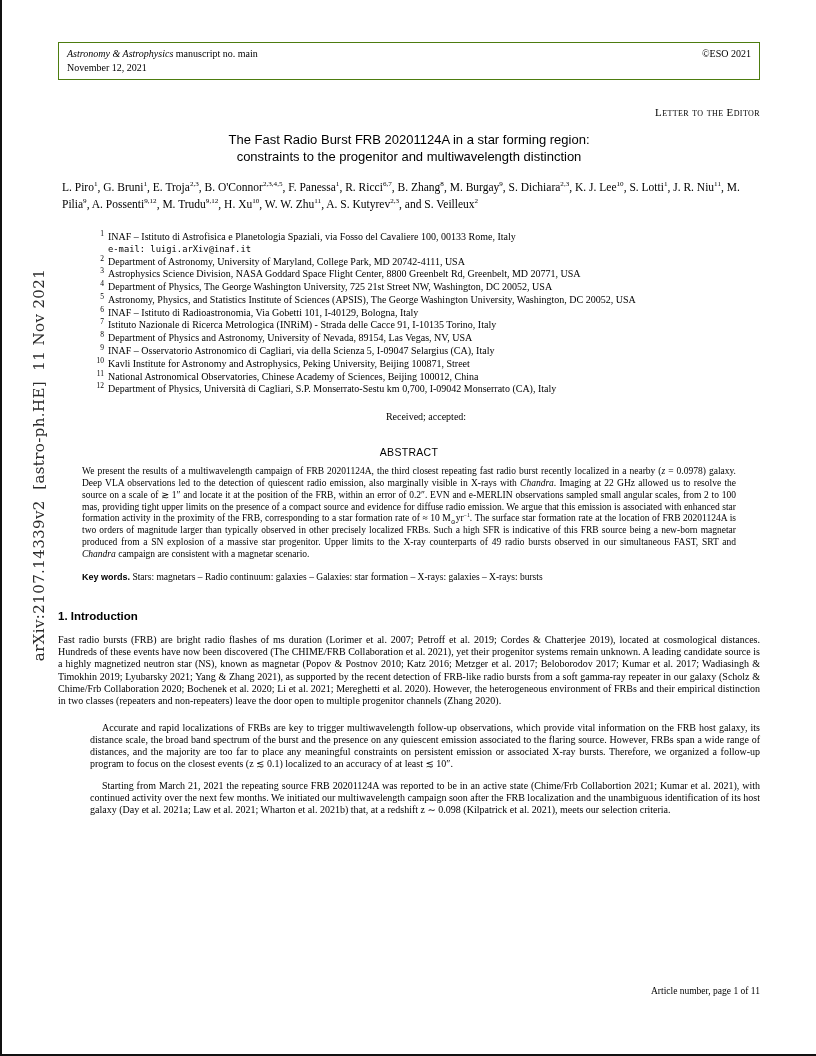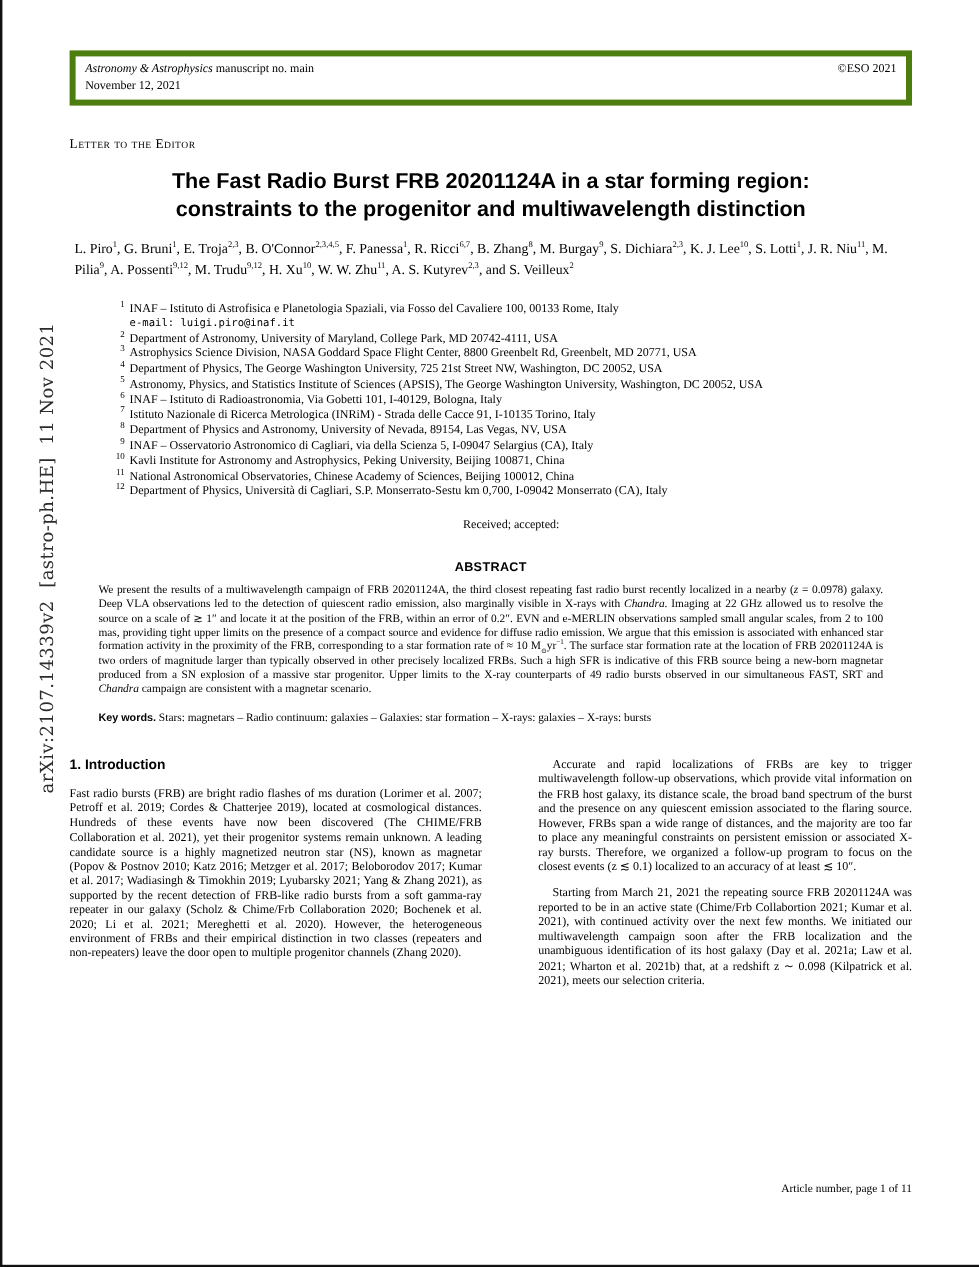--- a/index.html
+++ b/index.html
@@ -10,36 +10,36 @@
     color:#000;
   }
   .page {
     position:relative; width:816px; height:1056px; background:#fff; overflow:hidden;
     border-left:2px solid #111; border-bottom:2px solid #111;
   }
   .content { padding:42px 56px 0 56px; }
 
   
   .header-box {
-    border:5px solid #4d7c0f; display:flex; justify-content:space-between;
+    border:1px solid #4d7c0f; display:flex; justify-content:space-between;
     padding:4px 8px 5px 8px; font-size:10px; line-height:1.35;
   }
   .journal-italic { font-style:italic; }
   .header-right { font-size:10px;text-align:center; }
 
   
   .letter-label {
-    text-align:left; font-variant:small-caps; font-size:11px;
+    text-align:right; font-variant:small-caps; font-size:11px;
     margin-top:26px; letter-spacing:0.4px;
   }
 
   
   .title {
     text-align:center; font-family:"Liberation Sans","DejaVu Sans",sans-serif;
-    font-weight:bold; font-size:18px; line-height:1.3; margin-top:14px;
+    font-weight:normal; font-size:13px; line-height:1.3; margin-top:14px;
   }
   .title-line { display:block; }
 
   
   .authors { text-align:left; font-size:11.5px; line-height:1.5; margin-top:13px; padding:0 4px; }
   sup { font-size:62%; line-height:0; }
   sub { font-size:62%; line-height:0; }
 
   
   .affiliations { margin:18px 24px 0 34px; font-size:10px; line-height:1.28; }
@@ -49,31 +49,31 @@
   .affil-text { flex:1; }
   .affil-email {
     margin-left:16px; font-family:"DejaVu Sans Mono","Liberation Mono",monospace;
     font-size:8.8px; line-height:1.3;
   }
 
   .received { margin:15px 0 0 34px; font-size:10px;text-align:center; }
 
   
   .abstract-heading {
-    text-align:center; font-weight:bold; font-size:10.5px; margin-top:24px;
+    text-align:center; font-weight:normal; font-size:10.5px; margin-top:24px;
     font-family:"Liberation Sans","DejaVu Sans",sans-serif; letter-spacing:0.3px;
   }
   .abstract {
     margin:8px 24px 0 24px; font-size:9.5px; line-height:1.24; text-align:justify;
   }
   .keywords { margin:12px 24px 0 24px; font-size:9.5px; line-height:1.26; text-align:justify; }
   .kw-label { font-weight:bold; font-family:"Liberation Sans","DejaVu Sans",sans-serif; font-size:9px; }
 
   
-  .columns { display:flex; gap:15px; margin-top:26px; }
+  .columns { display:flex; gap:15px; margin-top:26px;flex-direction:column; }
   .col { flex:1; font-size:10px; line-height:1.21; text-align:justify; hyphens:auto; }
   .section-heading {
     font-family:"Liberation Sans","DejaVu Sans",sans-serif; font-weight:bold;
     font-size:11.5px; margin-bottom:10px;
   }
   .col p { margin:0; }
   .col p.indent { text-indent:12px;margin-left:32px; }
   .col p.p-gap { margin-top:10px; }
 
   
@@ -116,21 +116,21 @@
       <span class="title-line">constraints to the progenitor and multiwavelength distinction</span>
     </h1>
 
     <div class="authors"><span>L. Piro</span><sup>1</sup><span>, G. Bruni</span><sup>1</sup><span>, E. Troja</span><sup>2,3</sup><span>, B. O'Connor</span><sup>2,3,4,5</sup><span>, F. Panessa</span><sup>1</sup><span>, R. Ricci</span><sup>6,7</sup><span>, B. Zhang</span><sup>8</sup><span>, M. Burgay</span><sup>9</sup><span>, S. Dichiara</span><sup>2,3</sup><span>, K. J. Lee</span><sup>10</sup><span>, S. Lotti</span><sup>1</sup><span>, J. R. Niu</span><sup>11</sup><span>, M. Pilia</span><sup>9</sup><span>, A. Possenti</span><sup>9,12</sup><span>, M. Trudu</span><sup>9,12</sup><span>, H. Xu</span><sup>10</sup><span>, W. W. Zhu</span><sup>11</sup><span>, A. S. Kutyrev</span><sup>2,3</sup><span>, and S. Veilleux</span><sup>2</sup></div>
 
     <div class="affiliations">
       <div class="affil-row">
         <span class="affil-num"><sup>1</sup></span>
         <span class="affil-text">INAF – Istituto di Astrofisica e Planetologia Spaziali, via Fosso del Cavaliere 100, 00133 Rome, Italy</span>
       </div>
-      <div class="affil-email">e-mail: luigi.piro@inaf.it</div>
+      <div class="affil-email">e-mail: luigi.arXiv@inaf.it</div>
       <div class="affil-row">
         <span class="affil-num"><sup>2</sup></span>
         <span class="affil-text">Department of Astronomy, University of Maryland, College Park, MD 20742-4111, USA</span>
       </div>
       <div class="affil-row">
         <span class="affil-num"><sup>3</sup></span>
         <span class="affil-text">Astrophysics Science Division, NASA Goddard Space Flight Center, 8800 Greenbelt Rd, Greenbelt, MD 20771, USA</span>
       </div>
       <div class="affil-row">
         <span class="affil-num"><sup>4</sup></span>
@@ -151,21 +151,21 @@
       <div class="affil-row">
         <span class="affil-num"><sup>8</sup></span>
         <span class="affil-text">Department of Physics and Astronomy, University of Nevada, 89154, Las Vegas, NV, USA</span>
       </div>
       <div class="affil-row">
         <span class="affil-num"><sup>9</sup></span>
         <span class="affil-text">INAF – Osservatorio Astronomico di Cagliari, via della Scienza 5, I-09047 Selargius (CA), Italy</span>
       </div>
       <div class="affil-row">
         <span class="affil-num"><sup>10</sup></span>
-        <span class="affil-text">Kavli Institute for Astronomy and Astrophysics, Peking University, Beijing 100871, China</span>
+        <span class="affil-text">Kavli Institute for Astronomy and Astrophysics, Peking University, Beijing 100871, Street</span>
       </div>
       <div class="affil-row">
         <span class="affil-num"><sup>11</sup></span>
         <span class="affil-text">National Astronomical Observatories, Chinese Academy of Sciences, Beijing 100012, China</span>
       </div>
       <div class="affil-row">
         <span class="affil-num"><sup>12</sup></span>
         <span class="affil-text">Department of Physics, Università di Cagliari, S.P. Monserrato-Sestu km 0,700, I-09042 Monserrato (CA), Italy</span>
       </div>
     </div>

